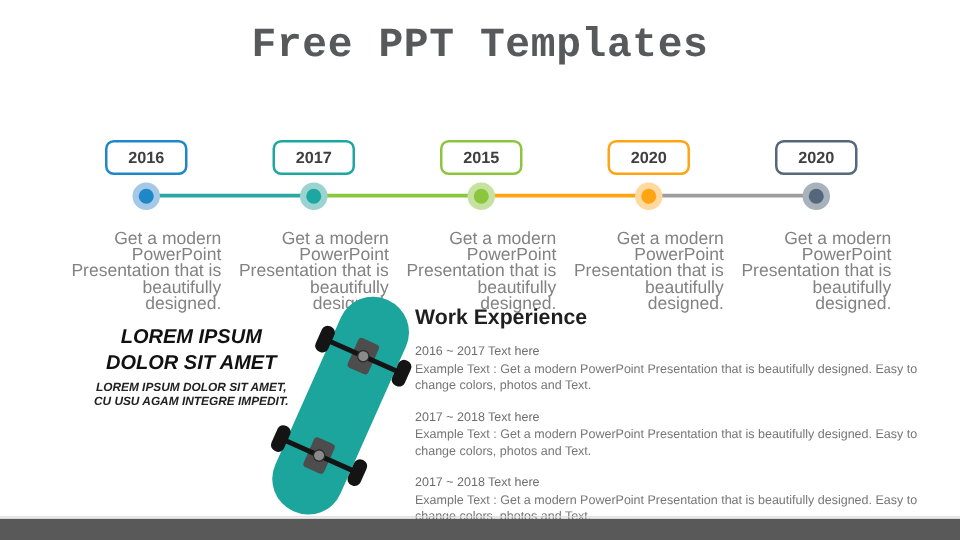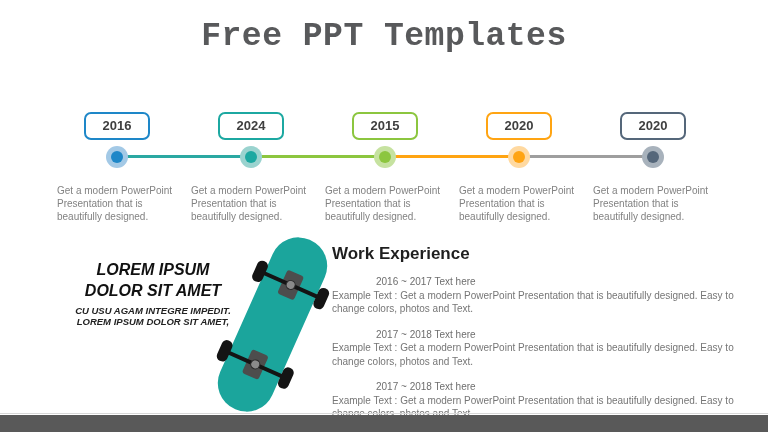--- a/index.html
+++ b/index.html
@@ -26,22 +26,22 @@
     width:62px;height:24px;margin:0 auto;background:#fff;
     border:2px solid #14b8a6;border-radius:7px;text-align:center;
     line-height:24px;font-size:13px;font-weight:bold;color:#3f3f3f;
   }
   .dot{
     position:absolute;top:34px;left:50%;margin-left:-11px;width:22px;height:22px;
     border-radius:50%;display:flex;align-items:center;justify-content:center;
   }
   .dot-core{width:12px;height:12px;border-radius:50%;}
   .desc{
-    position:absolute;top:72px;left:7px;width:120px;text-align:left;
-    font-size:10px;line-height:13px;color:#828282;
+    position:absolute;top:72px;left:7px;width:120px;text-align:right;
+    font-size:14px;line-height:13px;color:#828282;
   }
   
   .lorem{position:absolute;left:53px;top:259px;width:200px;text-align:center;font-style:italic;}
   .lorem-title{font-size:16px;line-height:21px;font-weight:bold;color:#111;}
   .lorem-sub{margin-top:4px;font-size:9.5px;line-height:11px;font-weight:bold;color:#222;}
   
   .skateboard{position:absolute;left:244px;top:232px;width:57px;height:185px;transform:rotate(24deg);}
   .deck{position:absolute;inset:0;border-radius:28px;}
   .truck{position:absolute;left:50%;transform:translateX(-50%);width:74px;height:26px;}
   .truck.t1{top:36px;} .truck.t2{top:123px;}
@@ -49,21 +49,21 @@
     width:18px;height:26px;border-radius:3px;}
   .kingpin{position:absolute;left:50%;top:50%;transform:translate(-50%,-50%);
     width:8px;height:8px;border-radius:50%;background:#8a8a8a;border:1px solid #2b2b2b;}
   .axle{position:absolute;left:0;top:50%;margin-top:-2px;width:74px;height:4px;border-radius:2px;}
   .wheel{position:absolute;top:50%;transform:translateY(-50%);width:11px;height:22px;border-radius:5px;}
   .wheel.wl{left:-2px;} .wheel.wr{right:-2px;}
   
   .experience{position:absolute;left:332px;top:244px;width:430px;}
   .exp-heading{font-size:17px;font-weight:bold;color:#1f1f1f;margin-bottom:11px;}
   .entry{margin-bottom:12px;font-size:10px;line-height:13.5px;color:#767676;}
-  .entry-period{color:#6e6e6e;margin-left:44px;}
+  .entry-period{color:#6e6e6e;}
   
   .footer-line{position:absolute;left:0;right:0;top:413px;height:1px;background:#d8d8d8;}
   .footer-bar{position:absolute;left:0;right:0;top:415px;height:17px;}
 </style>
 </head>
 <body>
 
 <div class="slide">
 
   <div class="title">Free PPT Templates</div>
@@ -78,21 +78,21 @@
 
       <div class="tcol">
         <div class="year-box" style="border-color: rgb(30, 135, 200);">2016</div>
         <div class="dot" style="background: rgb(163, 201, 230);">
           <div class="dot-core" style="background: rgb(30, 135, 200);"></div>
         </div>
         <div class="desc">Get a modern PowerPoint Presentation that is beautifully designed.</div>
       </div>
 
       <div class="tcol">
-        <div class="year-box" style="border-color: rgb(28, 168, 161);">2024</div>
+        <div class="year-box" style="border-color: rgb(28, 168, 161);">2017</div>
         <div class="dot" style="background: rgb(154, 211, 207);">
           <div class="dot-core" style="background: rgb(28, 168, 161);"></div>
         </div>
         <div class="desc">Get a modern PowerPoint Presentation that is beautifully designed.</div>
       </div>
 
       <div class="tcol">
         <div class="year-box" style="border-color: rgb(140, 198, 63);">2015</div>
         <div class="dot" style="background: rgb(198, 226, 160);">
           <div class="dot-core" style="background: rgb(140, 198, 63);"></div>
@@ -116,22 +116,22 @@
         <div class="desc">Get a modern PowerPoint Presentation that is beautifully designed.</div>
       </div>
 
     </div>
   </div>
 
   <div class="lorem">
     <div class="lorem-title">LOREM IPSUM</div>
     <div class="lorem-title">DOLOR SIT AMET</div>
     <div class="lorem-sub">
+      <div>LOREM IPSUM DOLOR SIT AMET,</div>
       <div>CU USU AGAM INTEGRE IMPEDIT.</div>
-      <div>LOREM IPSUM DOLOR SIT AMET,</div>
     </div>
   </div>
 
   <div class="skateboard">
     <div class="deck" style="background: rgb(27, 165, 156);"></div>
     <div class="truck t1">
       <div class="plate" style="background: rgb(77, 77, 77);"></div>
       <div class="axle" style="background: rgb(20, 20, 20);"></div>
       <div class="wheel wl" style="background: rgb(20, 20, 20);"></div>
       <div class="wheel wr" style="background: rgb(20, 20, 20);"></div>

